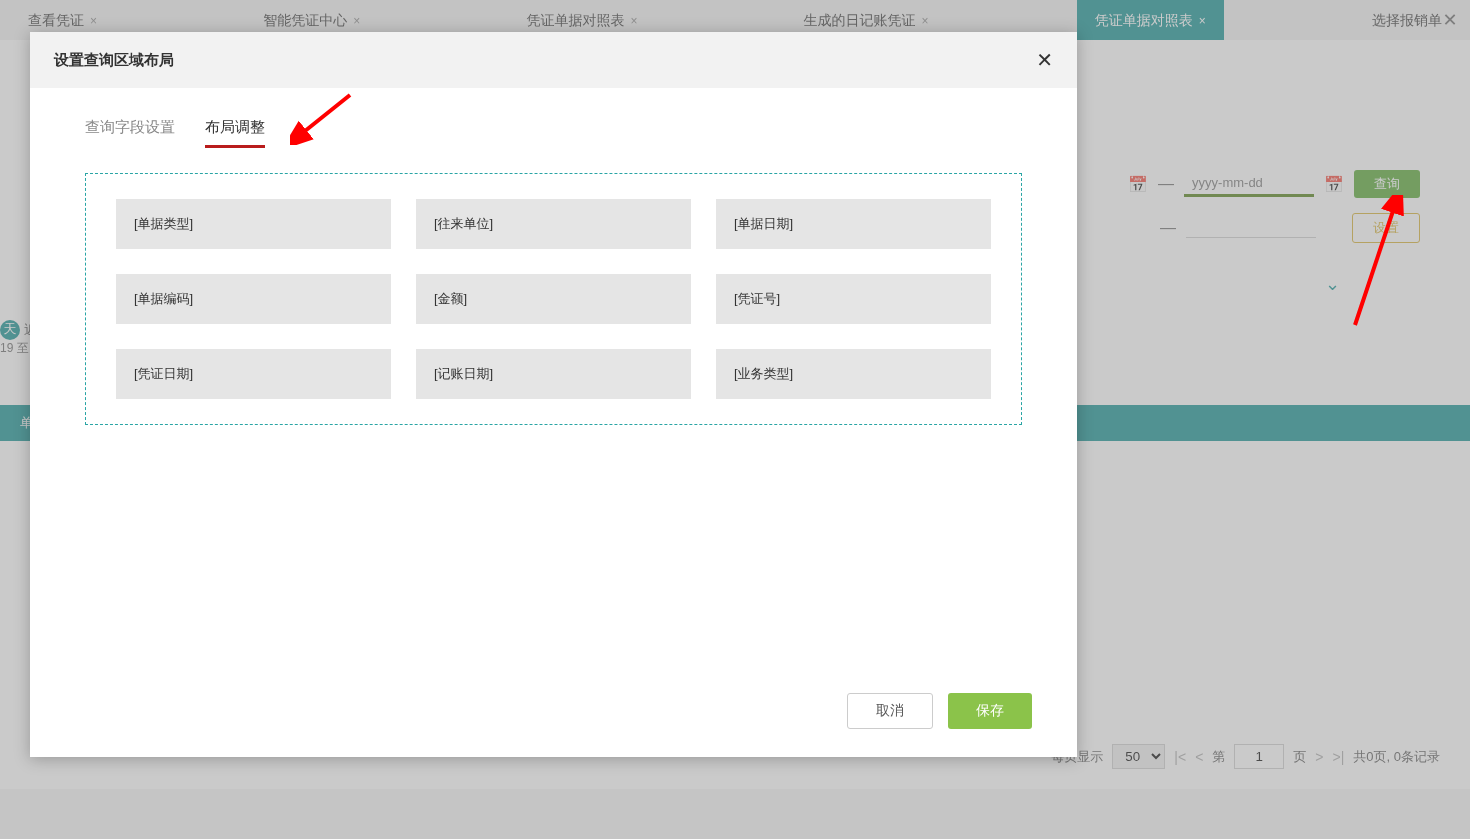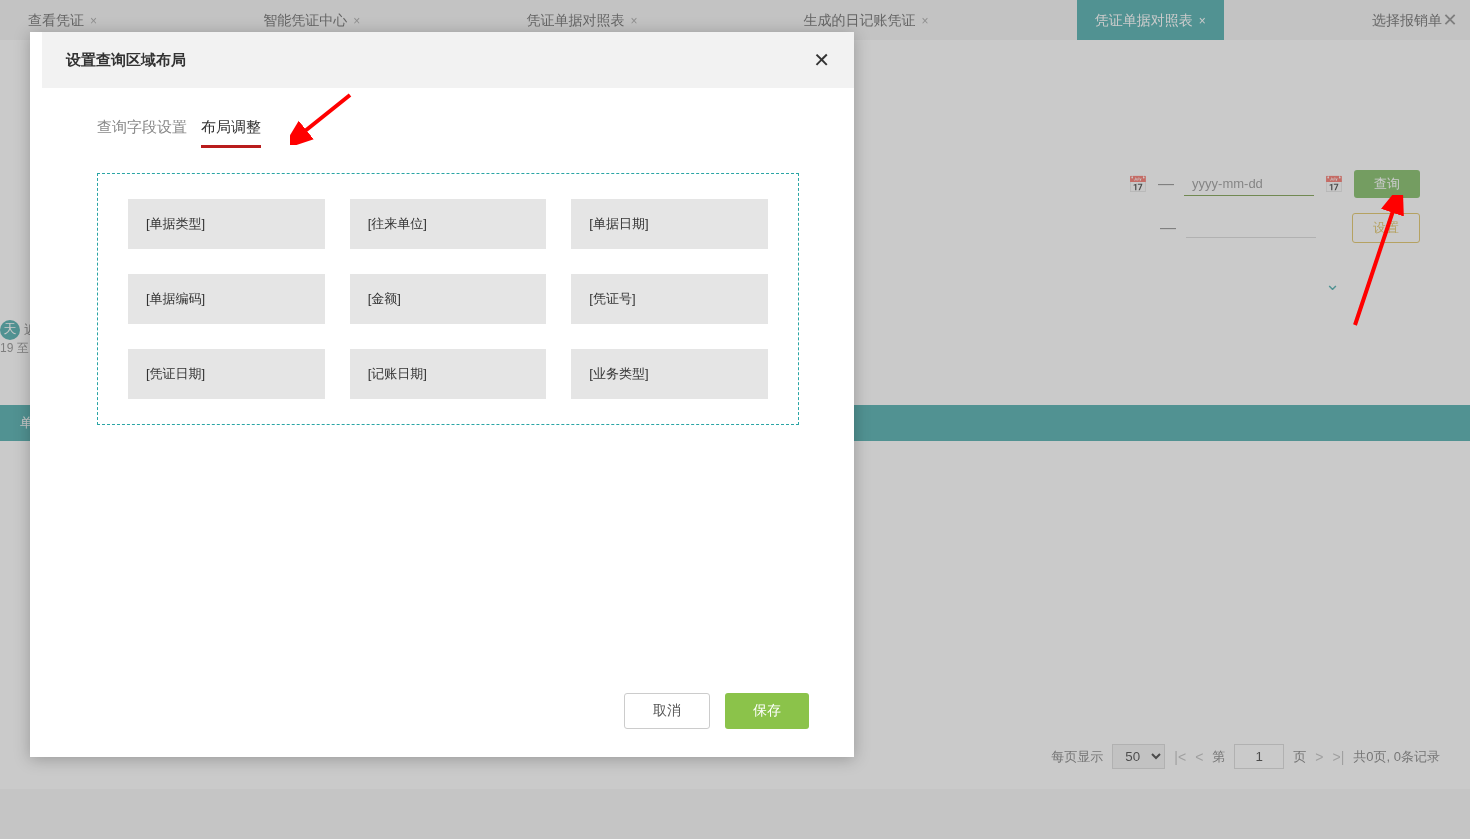--- a/index.html
+++ b/index.html
@@ -76,21 +76,21 @@
       display: flex;
       align-items: center;
       margin-bottom: 15px;
       gap: 10px;
       justify-content: flex-end;
       padding-right: 30px;
       padding-top: 110px;
     }
     .date-input {
       border: none;
-      border-bottom: 1px solid #4d7c0f;
+      border-bottom: 3px solid #4d7c0f;
       padding: 4px 8px;
       font-size: 13px;
       color: #999;
       width: 130px;
     }
     .calendar-icon {
       color: #0c8f8f;
       font-size: 16px;
     }
     .sep {
@@ -179,28 +179,27 @@
       left: 0;
       width: 100%;
       height: 100%;
       background: rgba(150,150,150,0.5);
       z-index: 10;
     }
     .modal {
       position: absolute;
       top: 32px;
       left: 30px;
-      width: 824px;
+      width: 1047px;
       height: 725px;
       background: #fff;
       z-index: 20;
       box-shadow: 0 2px 15px rgba(0,0,0,0.25);
       display: flex;
       flex-direction: column;
-      padding-left: 12px;
     }
     .modal-header {
       background: #f2f2f2;
       padding: 16px 24px;
       display: flex;
       justify-content: space-between;
       align-items: center;
       font-size: 15px;
       font-weight: bold;
       color: #333;
@@ -211,21 +210,21 @@
       color: #333;
       font-weight: normal;
     }
     .modal-body {
       flex: 1;
       padding: 30px 55px 20px 55px;
       overflow: auto;
     }
     .modal-tabs {
       display: flex;
-      gap: 14px;
+      gap: 30px;
       margin-bottom: 25px;
     }
     .modal-tab {
       font-size: 15px;
       color: #888;
       padding-bottom: 8px;
       cursor: pointer;
     }
     .modal-tab.active {
       color: #333;

